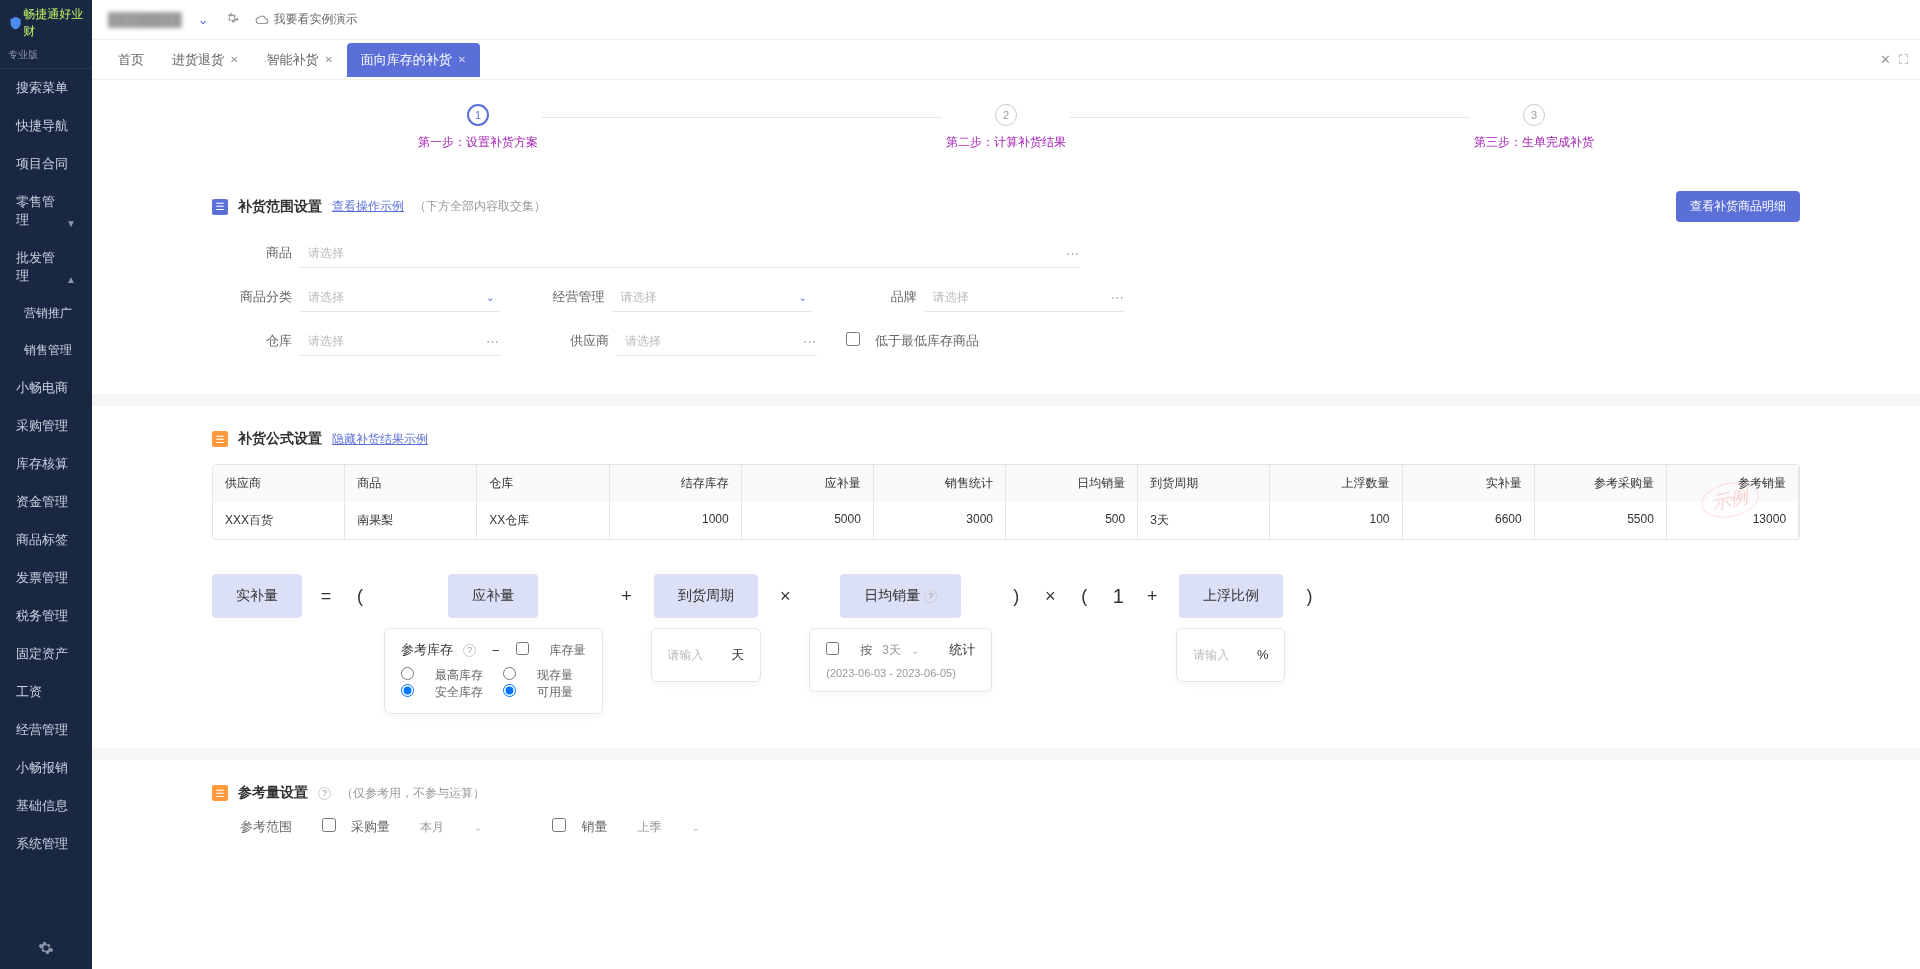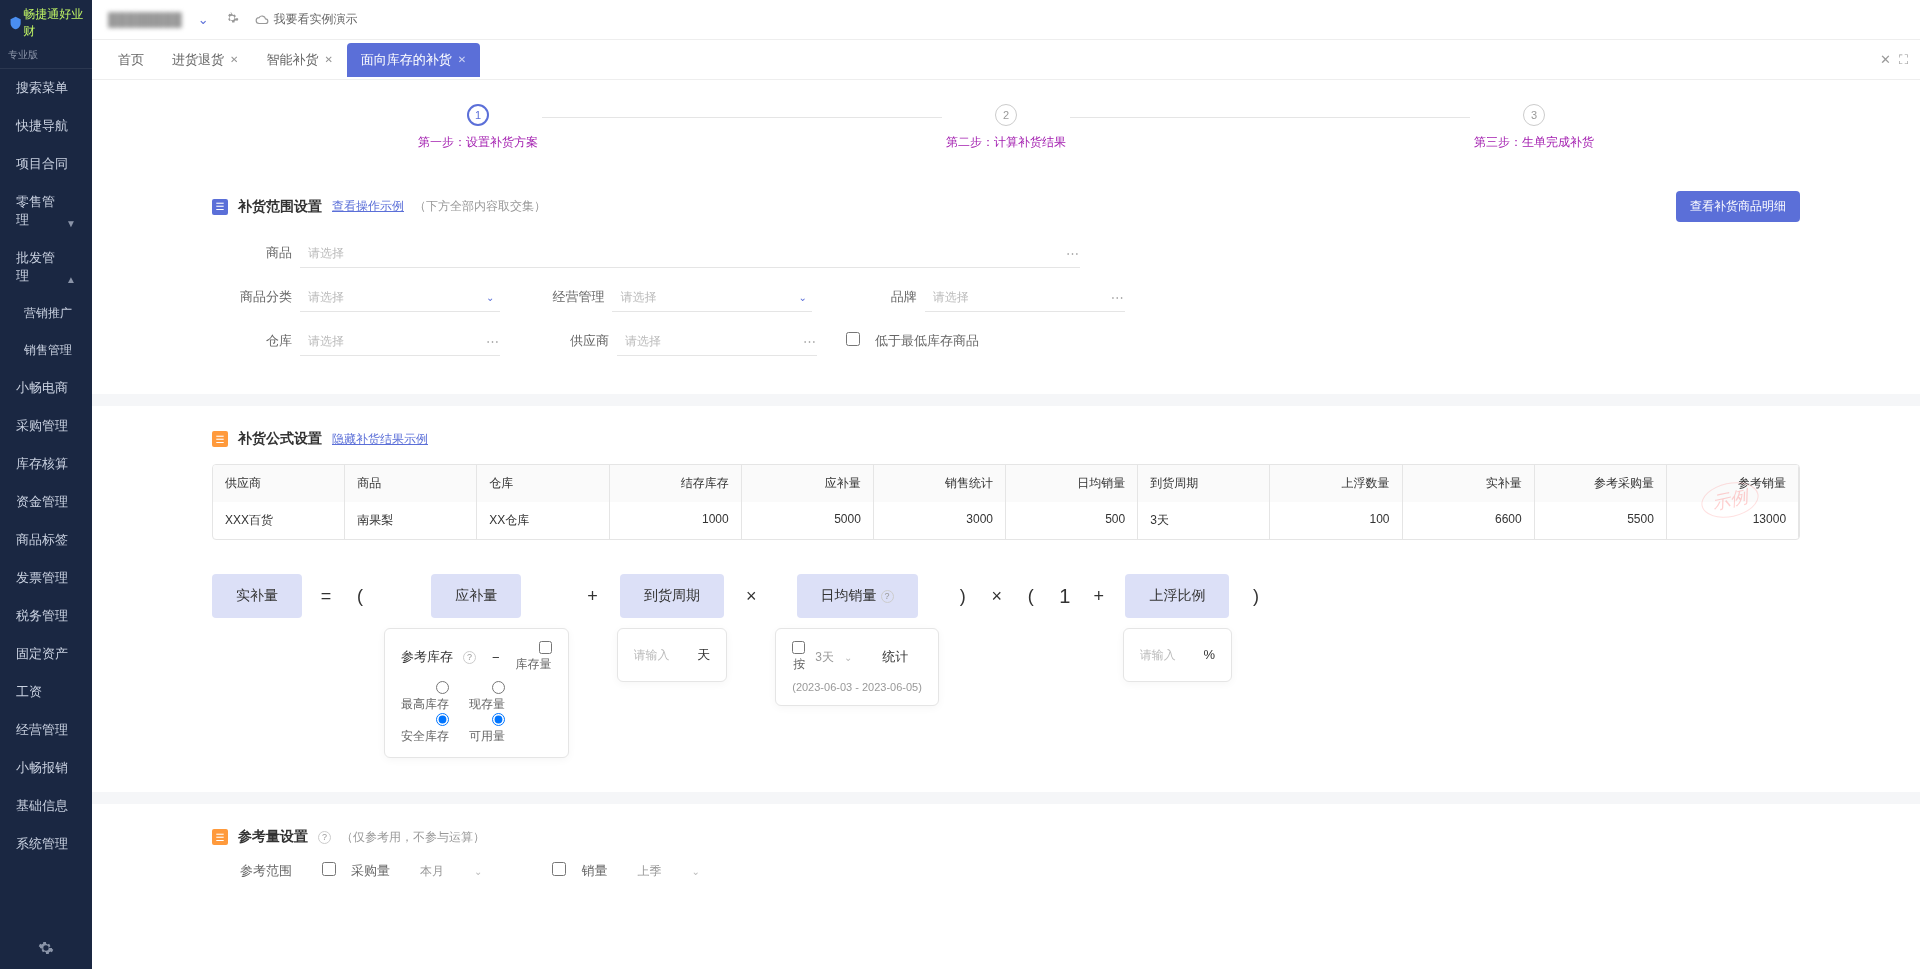--- a/index.html
+++ b/index.html
@@ -80,21 +80,21 @@
 
 .formula { display: flex; align-items: flex-start; gap: 14px; padding: 10px 0; flex-wrap: nowrap; }
 .formula-row1 { display: flex; align-items: center; gap: 14px; height: 44px; }
 .blk { padding: 0 24px; height: 44px; display: flex; align-items: center; justify-content: center; border-radius: 4px; font-size: 14px; }
 .blk.purple { background: #dce0f7; color: #333; }
 .op { font-size: 18px; color: #333; width: 20px; text-align: center; }
 .formula-col { display: flex; flex-direction: column; align-items: center; gap: 10px; }
 .panel { border: 1px solid #e5e5e5; border-radius: 6px; padding: 12px 16px; box-shadow: 0 2px 8px rgba(0,0,0,0.04); background: #fff; }
 .panel-row { display: flex; align-items: center; gap: 10px; margin-bottom: 8px; }
 .panel-row:last-child { margin-bottom: 0; }
-.radio-lbl { display: flex; align-items: flex-end; gap: 2px; font-size: 12px; color: #666; flex-direction: column; }
+.radio-lbl { display: flex; align-items: flex-start; gap: 21px; font-size: 12px; color: #666; }
 .radio-lbl input { width: 13px; height: 13px; }
 .q-icon { width: 13px; height: 13px; border: 1px solid #ccc; border-radius: 50%; font-size: 9px; color: #999; display: inline-flex; align-items: center; justify-content: center; }
 .mini-inp { width: 60px; height: 28px; border: none; outline: none; font-size: 12px; }
 .mini-inp::placeholder { color: #bbb; }
 .ref-sec .form-row { margin-bottom: 6px; }
 .sel-sm { border: none; color: #999; font-size: 12px; }
 
 
 .footer { position: fixed; bottom: 0; left: 92px; right: 0; height: 50px; background: #fff; border-top: 1px solid #eee; display: flex; align-items: center; justify-content: flex-end; padding: 0 20px; gap: 12px; }
 .btn { padding: 7px 18px; border-radius: 4px; font-size: 13px; cursor: pointer; border: 1px solid #ddd; background: #fff; }

